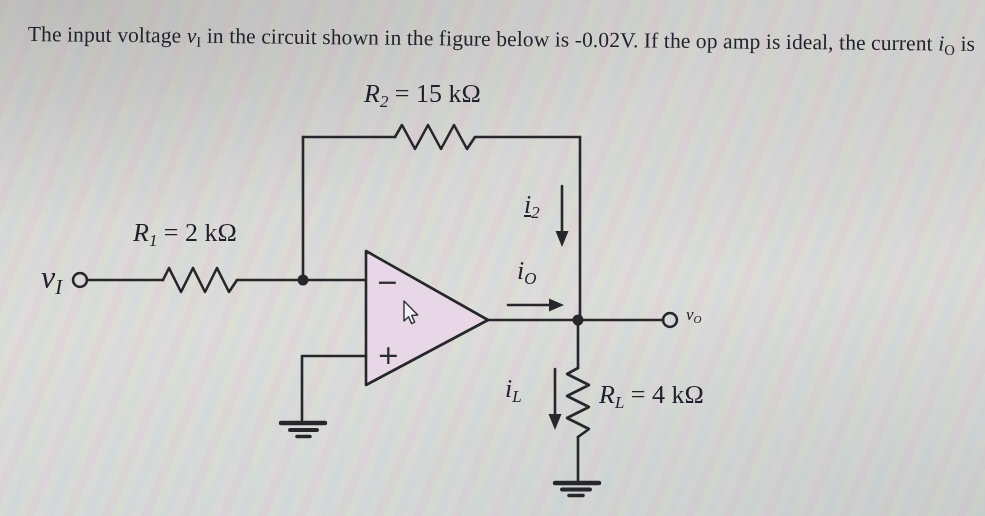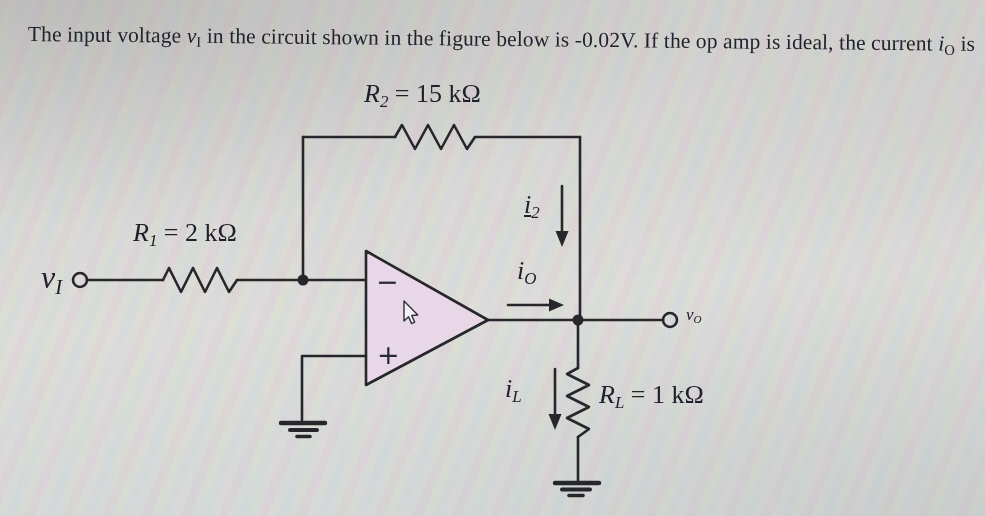--- a/index.html
+++ b/index.html
@@ -107,18 +107,18 @@
   <div class="lbl" style="left:41px;top:260px;font-size:32px;"><span class="v">v</span><sub>I</sub></div>
 
   <div class="lbl" style="left:686px;top:306px;font-size:17px;"><span class="v">v</span><sub>O</sub></div>
 
   <div class="lbl" style="left:524px;top:191px;text-decoration:underline;"><span class="v">i</span><sub>2</sub></div>
 
   <div class="lbl" style="left:517px;top:257px;"><span class="v">i</span><sub>O</sub></div>
 
   <div class="lbl" style="left:505px;top:375px;"><span class="v">i</span><sub>L</sub></div>
 
-  <div class="lbl" style="left:599px;top:381px;"><span class="v">R</span><sub>L</sub><span class="eq"> = 1 kΩ</span></div>
+  <div class="lbl" style="left:599px;top:381px;"><span class="v">R</span><sub>L</sub><span class="eq"> = 4 kΩ</span></div>
 
   <div class="sign" style="left:376px;top:268px;">−</div>
   <div class="sign" style="left:377px;top:341px;">+</div>
 
 </div>
 
 </body></html>

